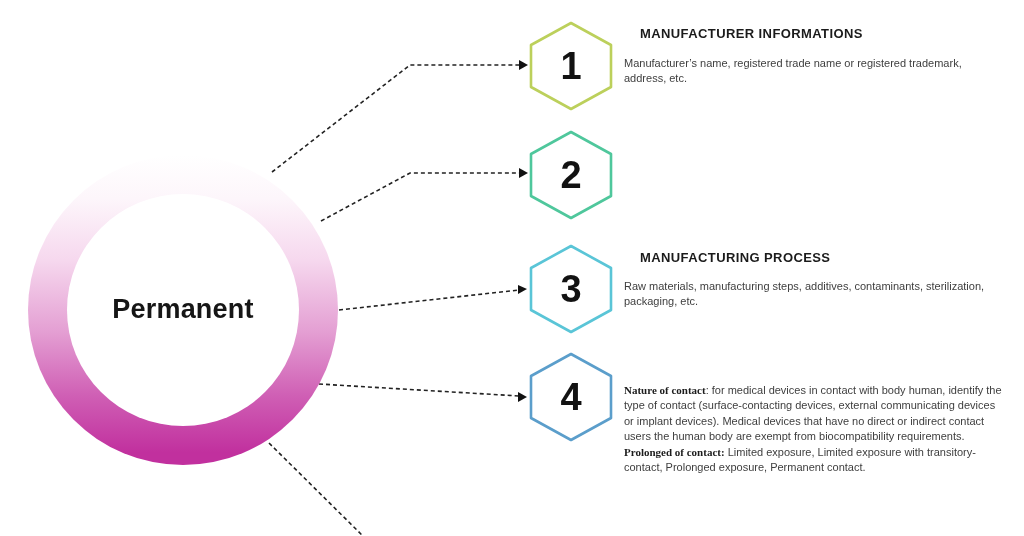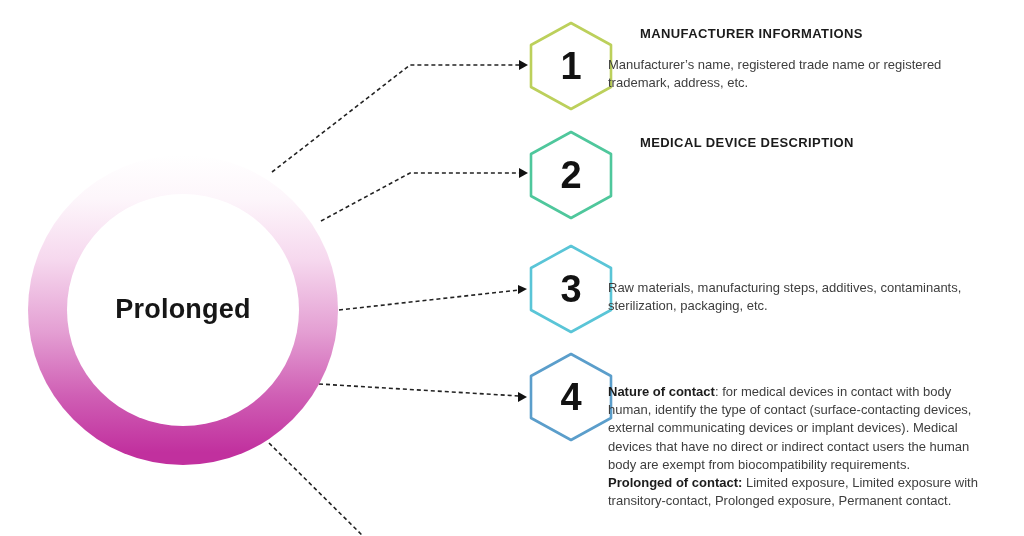--- a/index.html
+++ b/index.html
@@ -81,28 +81,28 @@
     left: 640px;
     width: 380px;
     font-size: 13px;
     font-weight: 800;
     letter-spacing: 0.4px;
     color: #1b1b1b;
     white-space: nowrap;
   }
   .sec-body {
     position: absolute;
-    left: 608px;
+    left: 624px;
     width: 378px;
-    font-size: 13px;
+    font-size: 11px;
     line-height: 1.4;
     color: #3e3e3e;
   }
   .sec-body p { margin: 0; }
-  .sec-body b { font-weight: 700; color: #1c1c1c; }
+  .sec-body b { font-weight: 700; color: #1c1c1c; font-family: Liberation Serif, serif; }
 </style>
 </head>
 <body>
 
 <div class="canvas">
 
   <svg class="connectors" width="1024" height="536" viewBox="0 0 1024 536">
     <g fill="none" stroke="#222222" stroke-width="1.6" stroke-dasharray="4 3">
       <polyline points="272,172 410,65 520,65"></polyline>
       <polyline points="321,221 410,173 520,173"></polyline>
@@ -113,21 +113,21 @@
     <g fill="#111111">
       <polygon points="519,60 528,65 519,70"></polygon>
       <polygon points="519,168 528,173 519,178"></polygon>
       <polygon points="518,285 527,289 518,294"></polygon>
       <polygon points="518,392 527,397 518,402"></polygon>
     </g>
   </svg>
 
   <div class="ring"></div>
   <div class="ring-title">
-    <span>Prolonged</span>
+    <span>Permanent</span>
   </div>
 
   <div class="hex" style="left:529px; top:21px">
     <svg width="84" height="90" viewBox="0 0 84 90">
       <polygon points="42,2 82,24 82,66 42,88 2,66 2,24" fill="#ffffff" stroke-width="2.6" stroke-linejoin="round" stroke="#bcd05b"></polygon>
     </svg>
     <span class="hex-num">1</span>
   </div>
 
   <div class="hex" style="left:529px; top:130px">
@@ -147,22 +147,22 @@
   <div class="hex" style="left:529px; top:352px">
     <svg width="84" height="90" viewBox="0 0 84 90">
       <polygon points="42,2 82,24 82,66 42,88 2,66 2,24" fill="#ffffff" stroke-width="2.6" stroke-linejoin="round" stroke="#5b9ecb"></polygon>
     </svg>
     <span class="hex-num">4</span>
   </div>
 
   <div class="sec-heading" style="top:26px">MANUFACTURER INFORMATIONS</div>
   <div class="sec-body" style="top:56px">Manufacturer’s name, registered trade name or registered trademark, address, etc.</div>
 
-  <div class="sec-heading" style="top:135px">MEDICAL DEVICE DESCRIPTION</div>
 
+  <div class="sec-heading" style="top:250px">MANUFACTURING PROCESS</div>
   <div class="sec-body" style="top:279px">Raw materials, manufacturing steps, additives, contaminants, sterilization, packaging, etc.</div>
 
   <div class="sec-body" style="top:383px">
     <p><b>Nature of contact</b><span>: for medical devices in contact with body human, identify the type of contact (surface-contacting devices, external communicating devices or implant devices). Medical devices that have no direct or indirect contact users the human body are exempt from biocompatibility requirements.</span></p>
     <p><b>Prolonged of contact:</b><span> Limited exposure, Limited exposure with transitory-contact, Prolonged exposure, Permanent contact.</span></p>
   </div>
 
 </div>
 
 </body></html>

